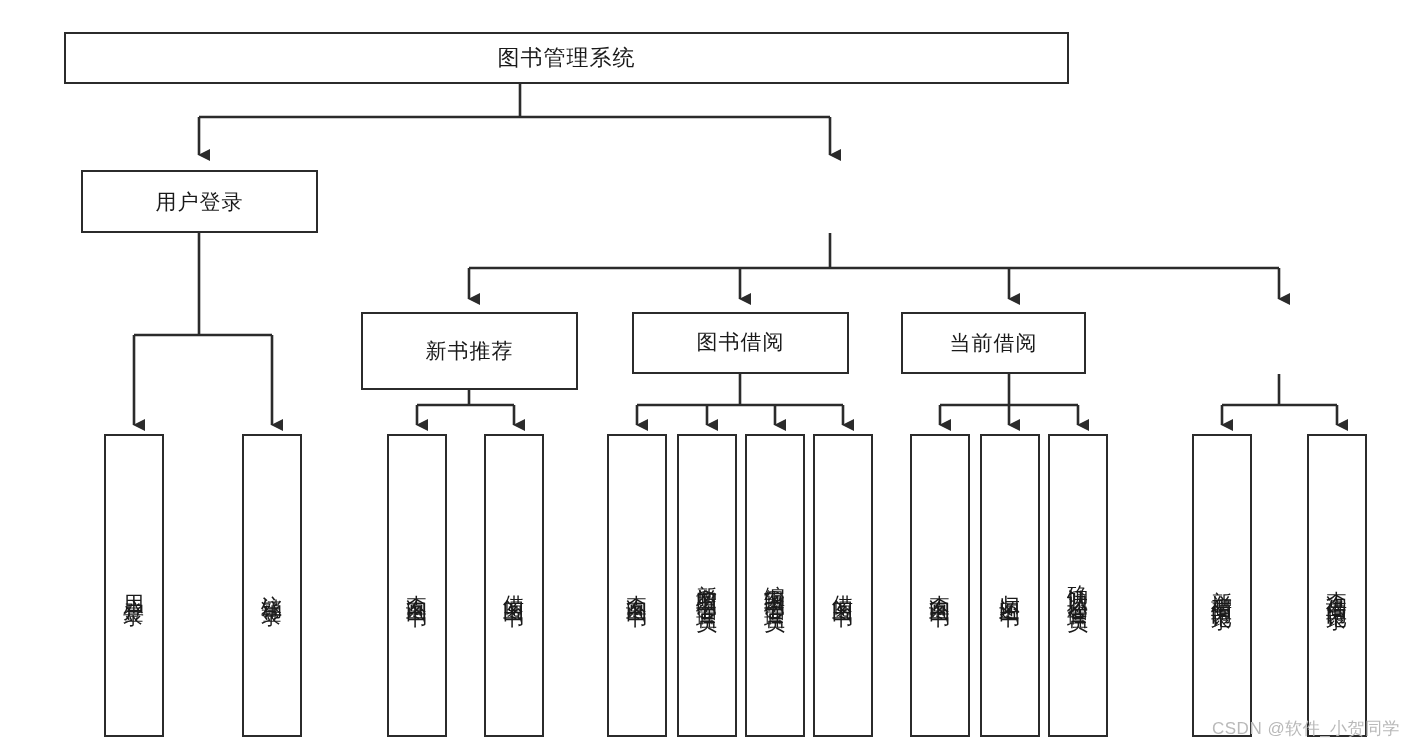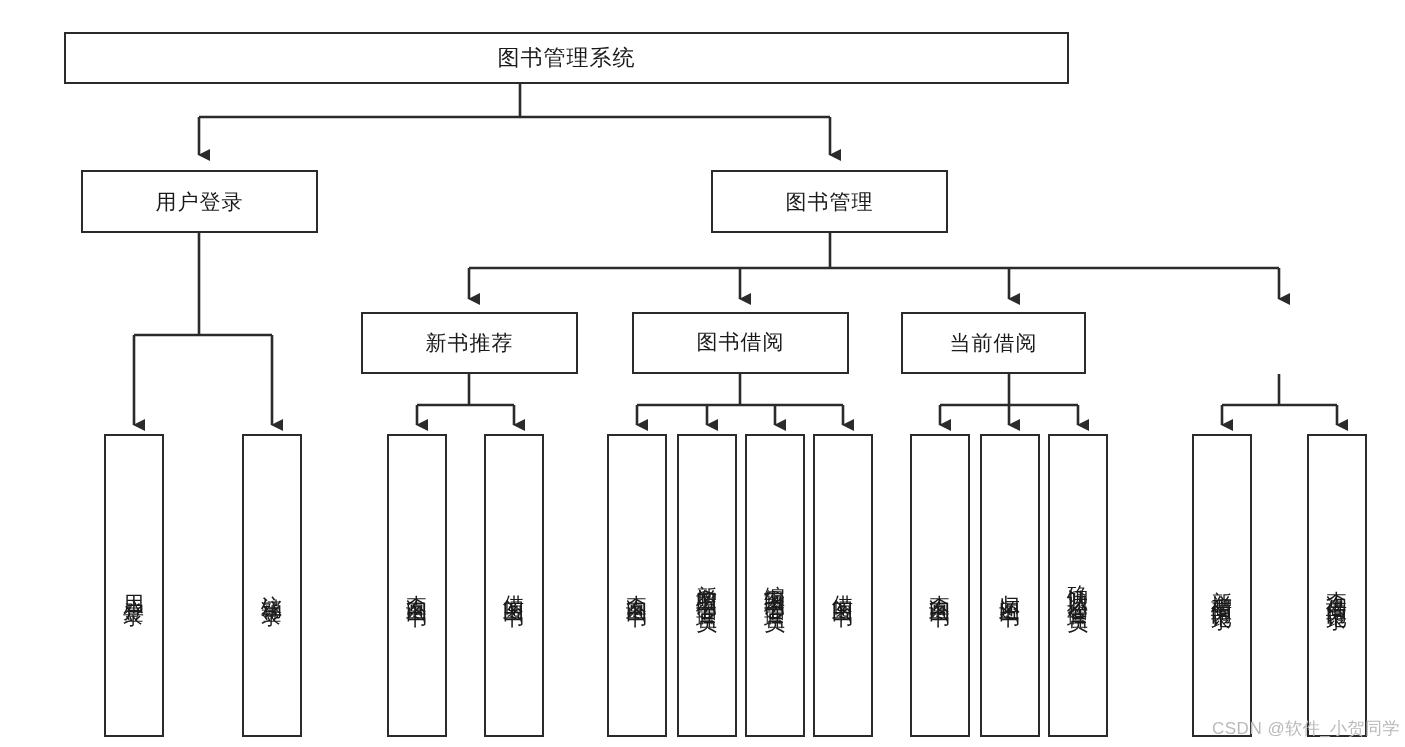--- a/index.html
+++ b/index.html
@@ -122,25 +122,22 @@
     </g>
   </svg>
 
   <div class="node horiz root" style="left:18px; top:32px; width:1005px; height:52px;margin-left:46px;">
     <span>图书管理系统</span>
   </div>
 
   <div class="node horiz" style="left:81px; top:170px; width:237px; height:63px;">
     <span>用户登录</span>
   </div>
-  <div class="node horiz" style="left:711px; top:170px; width:237px; height:63px;">
-    <span>图书管理</span>
-  </div>
 
-  <div class="node horiz" style="left:361px; top:312px; width:217px; height:62px;">
+  <div class="node horiz" style="left:361px; top:312px; width:217px; height:78px;">
     <span>新书推荐</span>
   </div>
   <div class="node horiz" style="left:632px; top:312px; width:217px; height:62px;font-family:Liberation Serif, serif;">
     <span>图书借阅</span>
   </div>
   <div class="node horiz" style="left:901px; top:312px; width:185px; height:62px;">
     <span>当前借阅</span>
   </div>
 
   <div class="node vert" style="left:104px; top:434px; width:60px; height:303px;">

